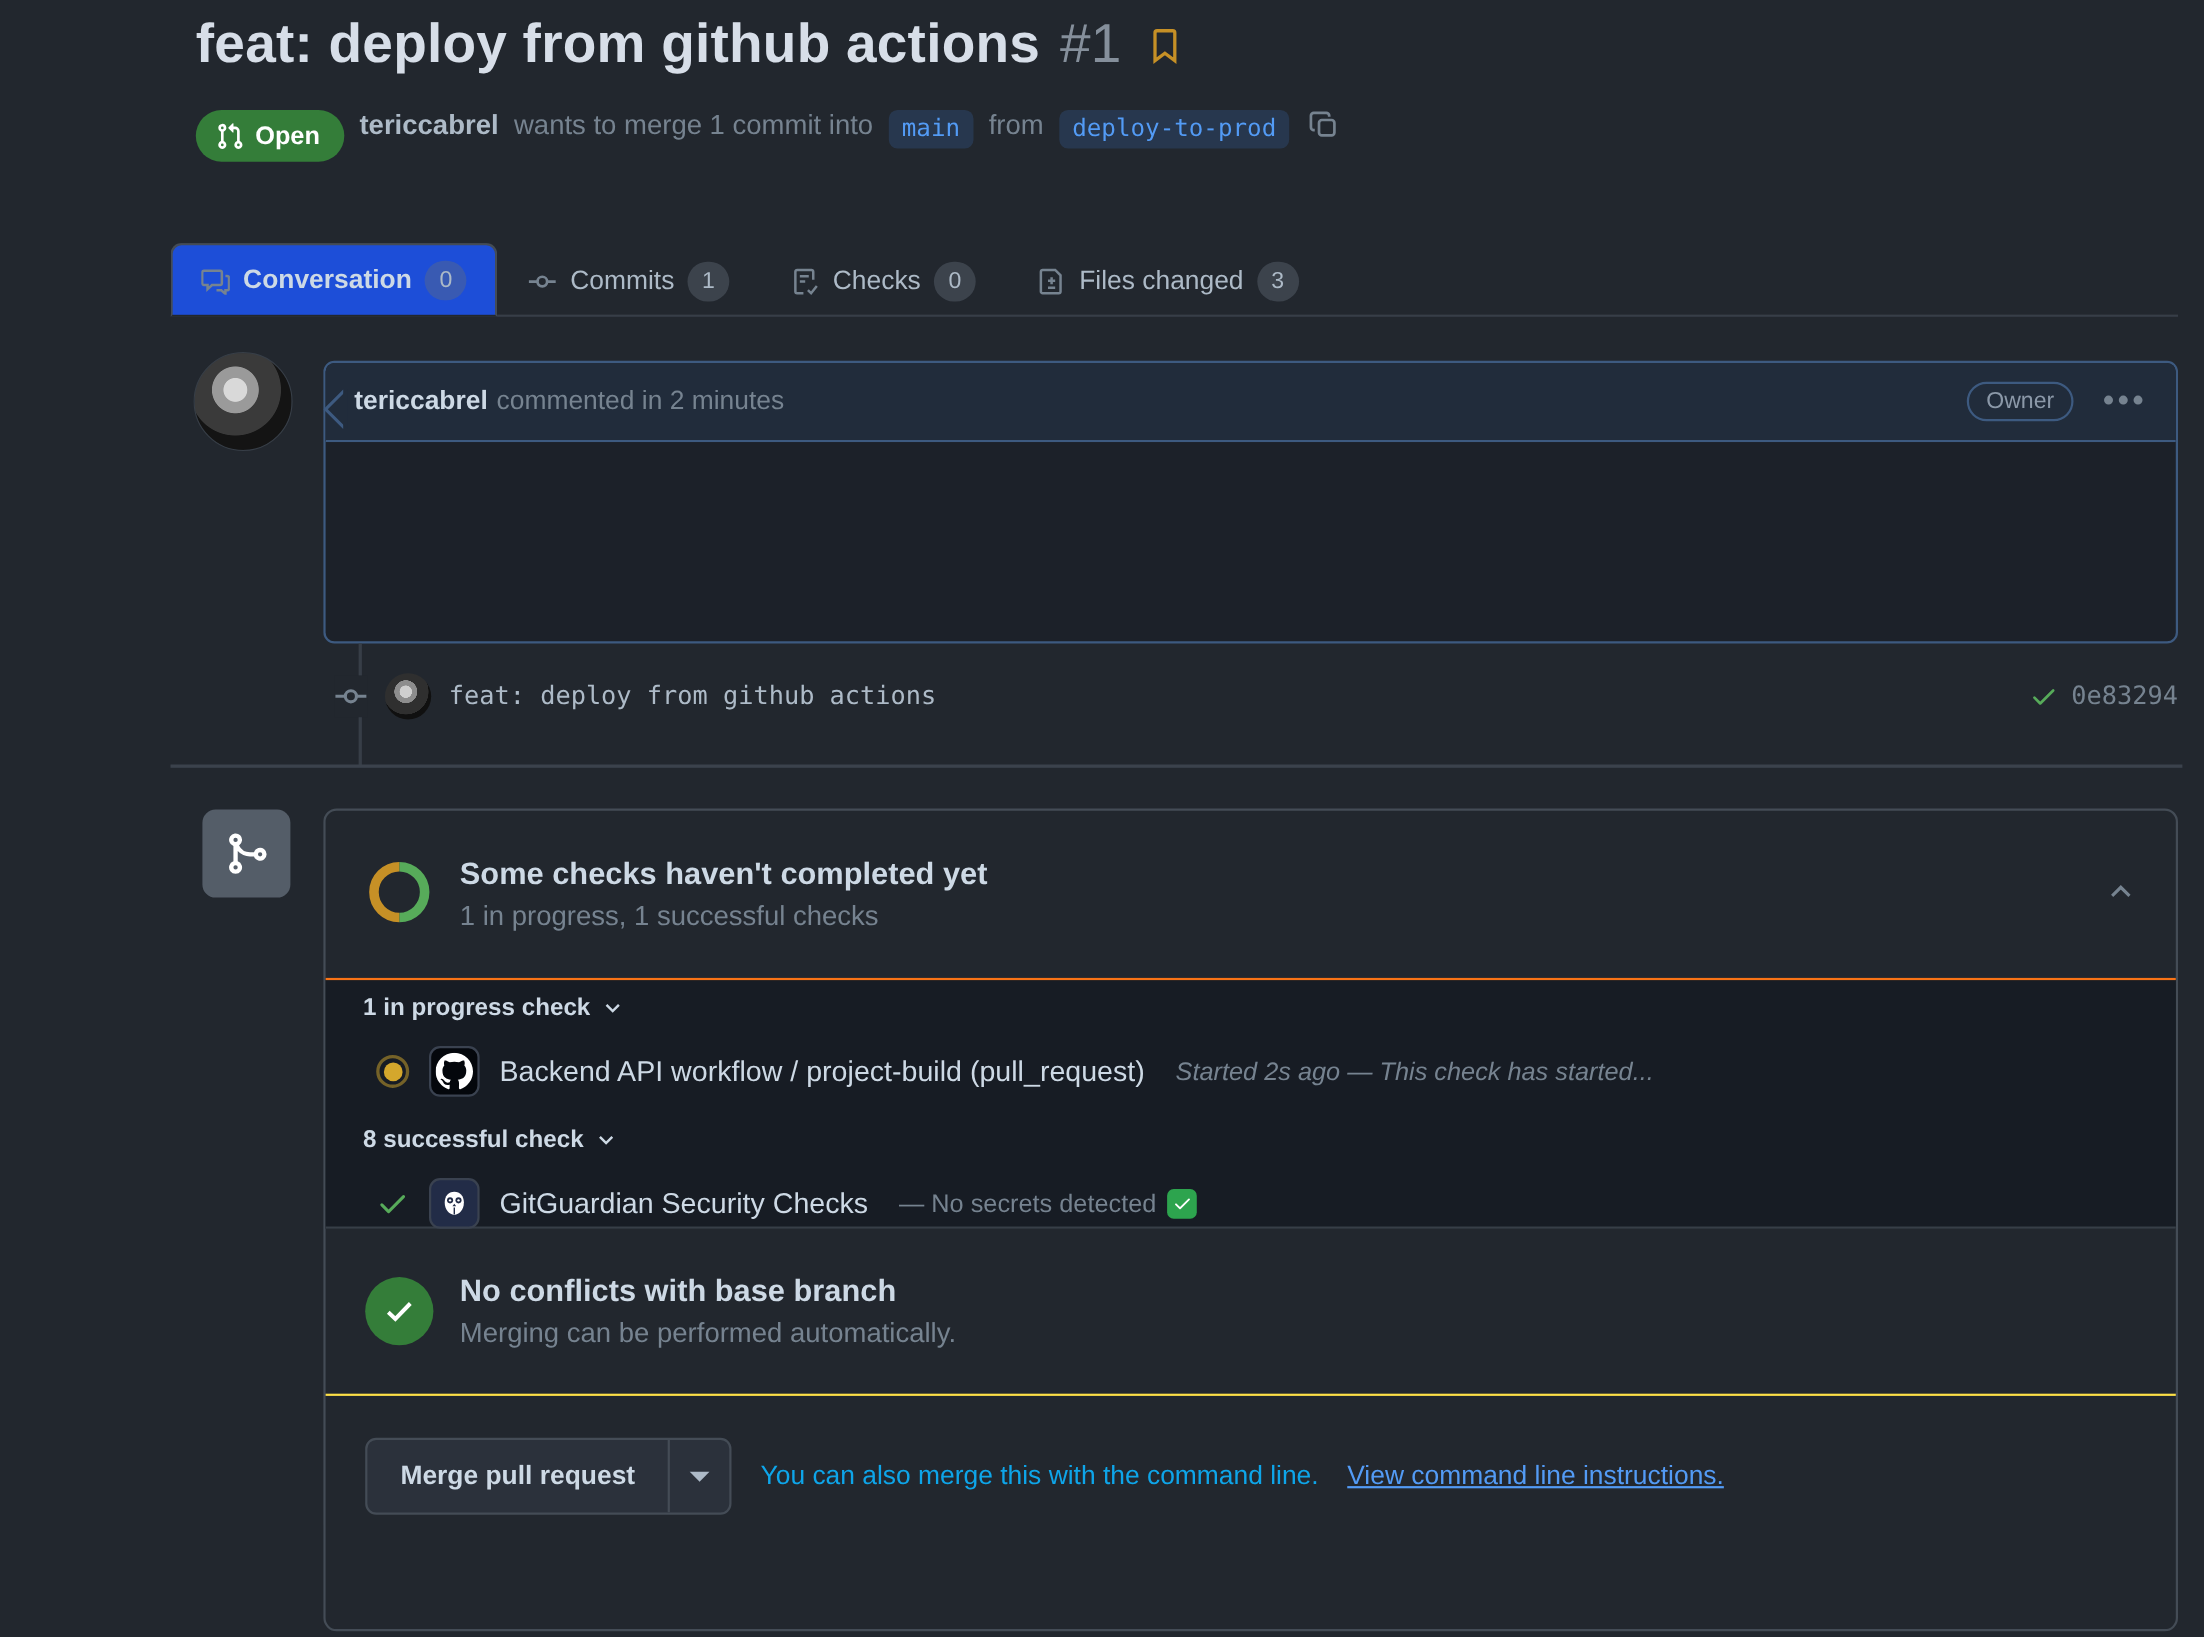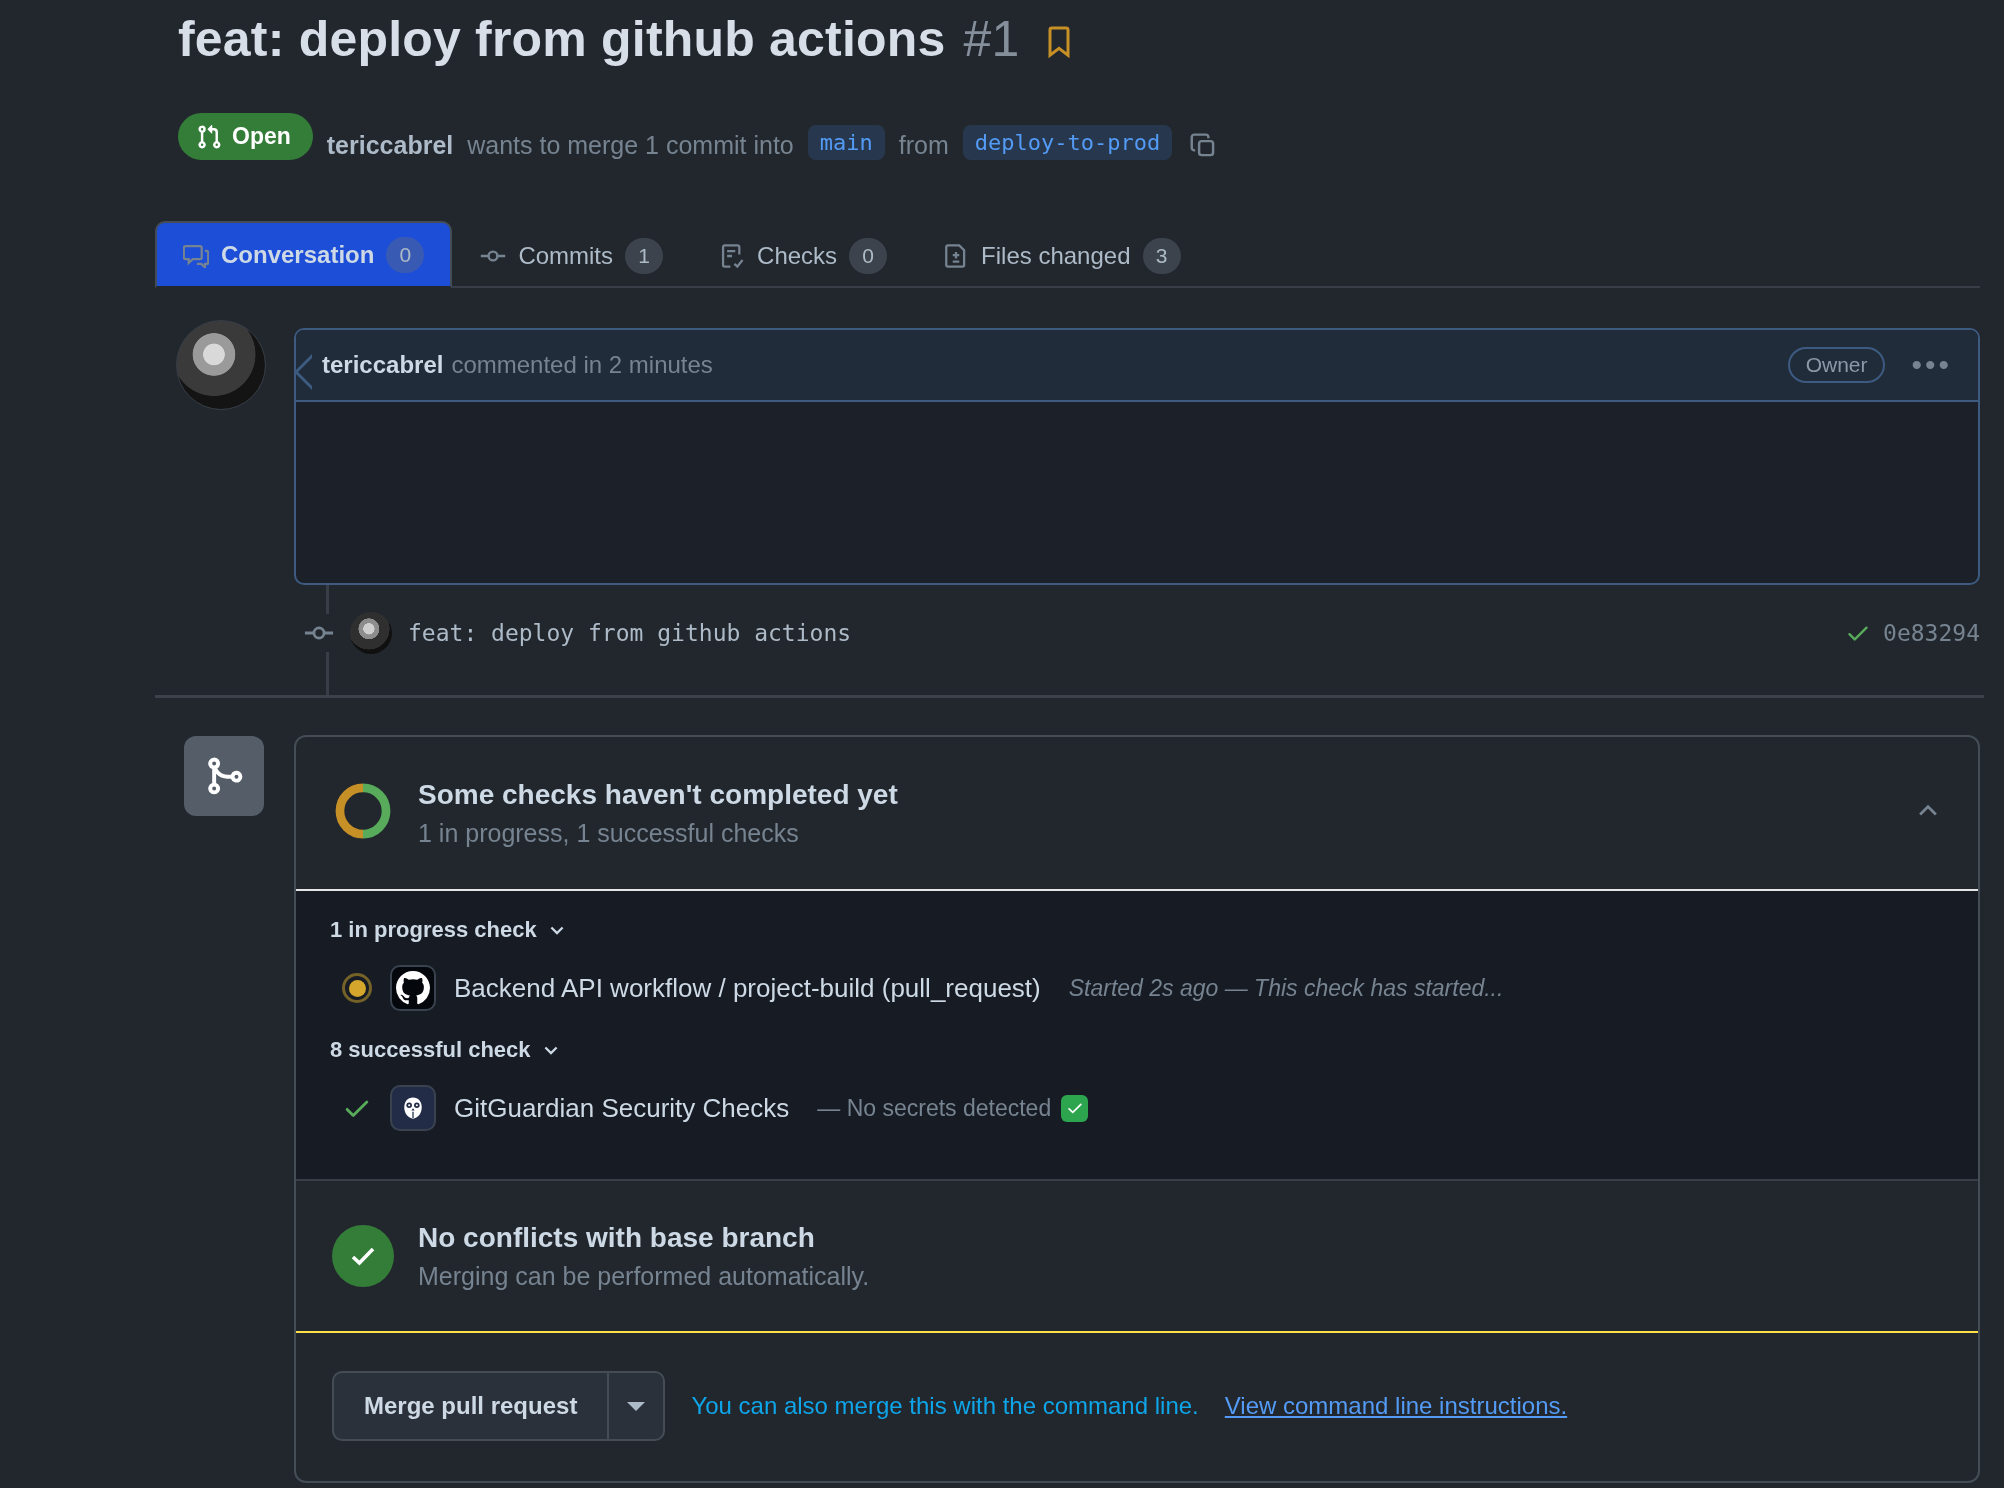--- a/index.html
+++ b/index.html
@@ -17,21 +17,21 @@
   .pr-title {
     position:absolute; left:178px; top:10px; width:1800px;
     font-size:50px; font-weight:600; color:#d7dee8; letter-spacing:.2px;
     display:flex; align-items:center; gap:18px;
   }
   .pr-number { color:#858f9b; font-weight:400; }
   .bookmark-icon { display:inline-flex; margin-left:6px; margin-top:6px; }
 
   .pr-meta {
     position:absolute; left:178px; top:100px; width:1800px; height:60px;
-    display:flex; align-items:flex-end; gap:14px; font-size:25px; color:#768390;
+    display:flex; align-items:flex-start; gap:14px; font-size:25px; color:#768390;
   }
   .state-badge {
     display:inline-flex; align-items:center; gap:10px;
     background:#347d39; color:#ffffff; font-weight:700; font-size:23px;
     padding:10px 22px 10px 18px; border-radius:999px;
   }
   .meta-author { color:#adbac7; font-weight:700; }
   .branch-label {
     background:rgba(65,132,228,.18); color:#539bf5;
     font-family:"DejaVu Sans Mono", monospace; font-size:22px;
@@ -124,22 +124,22 @@
   }
   .mb-section { position:relative; }
   .mb-head { height:152px; display:flex; align-items:center; padding:0 36px; gap:24px; }
   .donut { flex:0 0 auto; }
   .mb-titles { display:flex; flex-direction:column; gap:8px; }
   .mb-title { font-size:28px; font-weight:700; color:#cdd9e5; }
   .mb-sub { font-size:25px; color:#768390; }
   .collapse-icon { margin-left:auto; color:#768390; cursor:pointer; }
 
   .checks-area {
-    background:#171c24; border-top:2px solid #e5e5e5; border-bottom:2px solid #373e47;
-    height:292px; padding:26px 34px 0 34px;
+    background:#171c24; border-top:2px solid #f97316; border-bottom:2px solid #373e47;
+    height:228px; padding:12px 34px 0 34px;
   }
   .checks-group-header {
     font-size:22px; font-weight:700; color:#cdd9e5; display:flex; align-items:center; gap:10px; cursor:pointer;
   }
   .chev { color:#cdd9e5; display:inline-flex; }
   .check-row { display:flex; align-items:center; gap:18px; padding:22px 0 26px 12px; }
   .status-progress {
     width:30px; height:30px; border-radius:50%; border:3px solid rgba(212,167,44,.5);
     display:flex; align-items:center; justify-content:center; flex:0 0 auto;
   }

